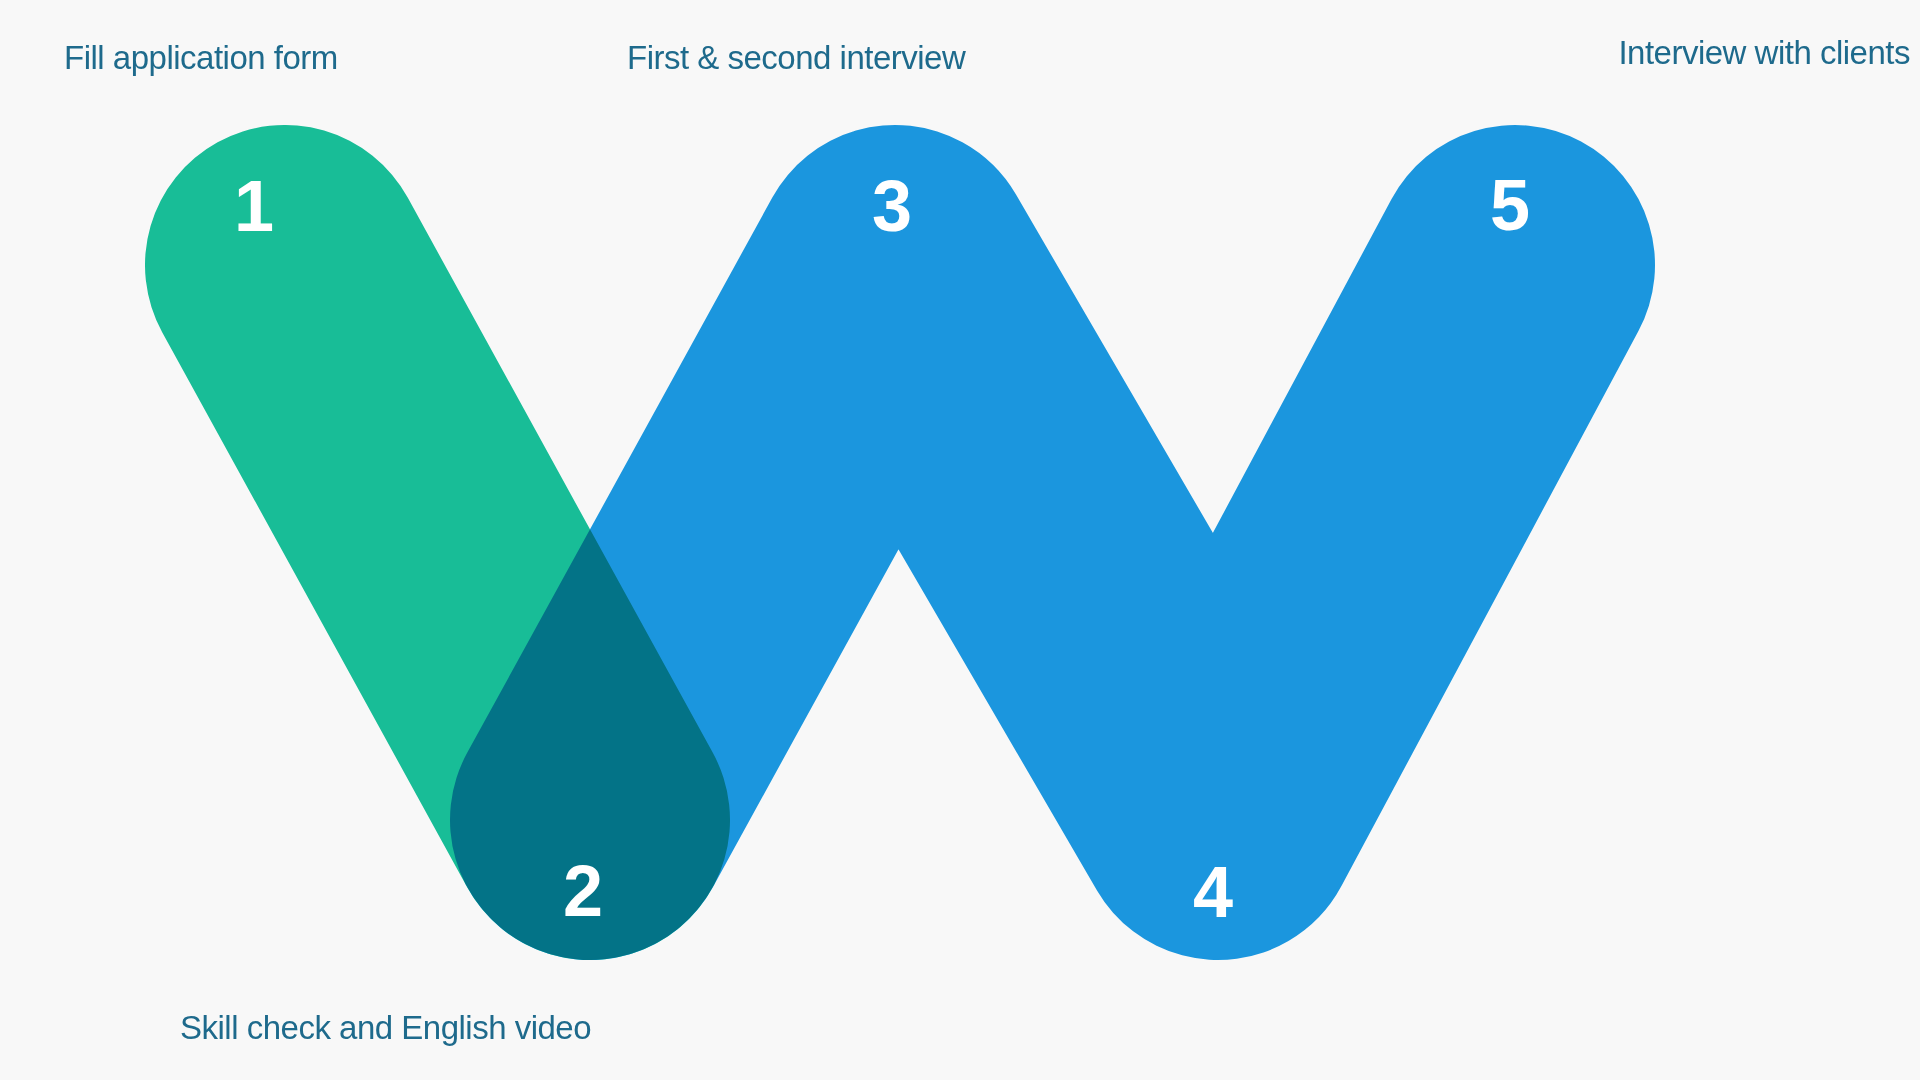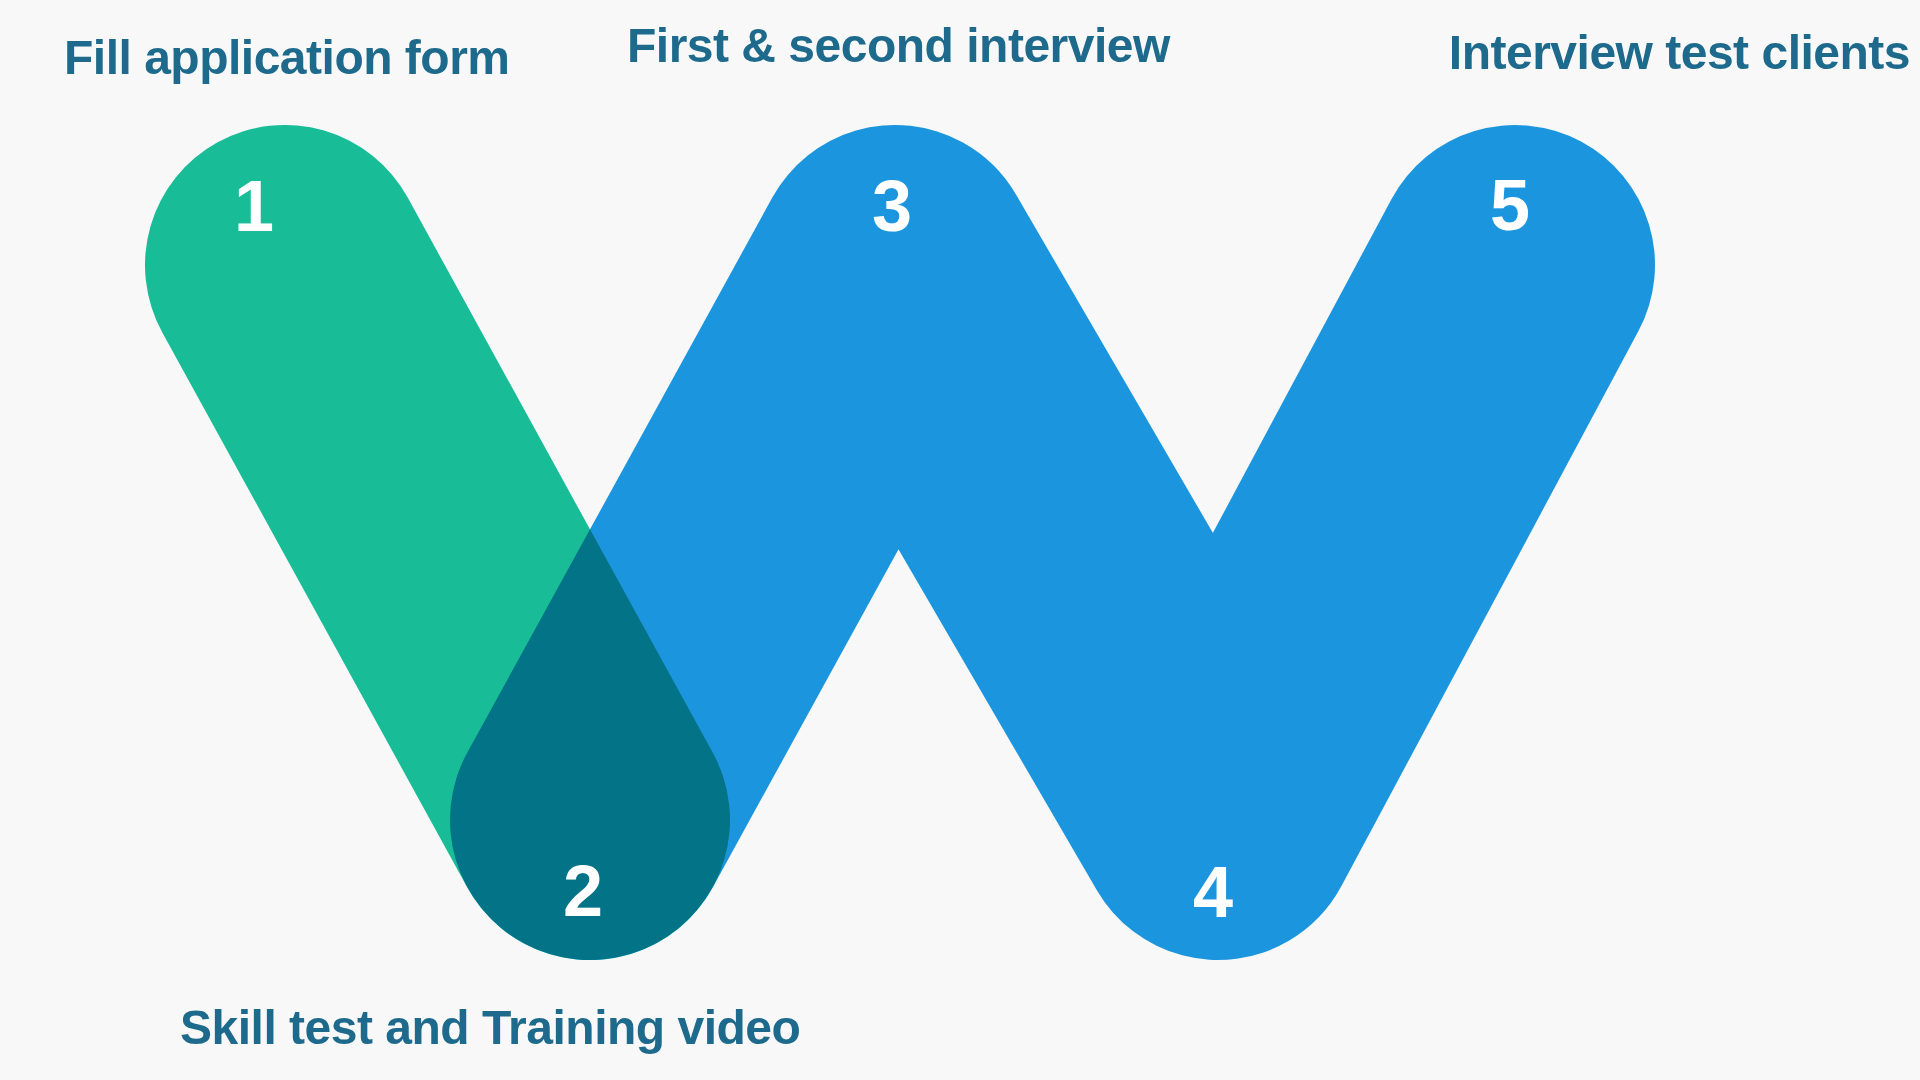--- a/index.html
+++ b/index.html
@@ -33,23 +33,23 @@
   .w-green {
     fill: none;
     stroke: var(--green, #18C39B);
     stroke-width: 280;
     stroke-linecap: round;
     mix-blend-mode: multiply;
   }
   .step-label {
     position: absolute;
     color: var(--label_text, #1C6A8D);
-    font-size: 48px;
+    font-size: 33px;
     line-height: 56px;
-    font-weight: 700;
+    font-weight: 400;
     letter-spacing: -0.5px;
     white-space: nowrap;
   }
   .step-label.right-aligned {
     text-align: right;
     line-height: 58px;
   }
   .step-number {
     position: absolute;
     transform: translate(-50%, -50%);
@@ -71,22 +71,22 @@
   </svg>
 
   <div class="step-number" style="left:254px; top:206px;">1</div>
   <div class="step-number" style="left:583px; top:891px;">2</div>
   <div class="step-number" style="left:892px; top:206px;">3</div>
   <div class="step-number" style="left:1213px; top:892px;">4</div>
   <div class="step-number" style="left:1510px; top:205px;">5</div>
 
   <div class="step-label" style="left:64px; top:30px;">Fill application form</div>
 
-  <div class="step-label" style="left:627px; top:18px;">First &amp; second interview</div>
+  <div class="step-label" style="left:627px; top:30px;">First &amp; second interview</div>
 
   <div class="step-label right-aligned" style="right:10px; top:24px;">
-    <div>Interview test clients</div>
+    <div>Interview with clients</div>
   </div>
 
-  <div class="step-label" style="left:180px; top:1000px;">Skill test and Training video</div>
+  <div class="step-label" style="left:180px; top:1000px;">Skill check and English video</div>
 
 
 </div>
 
 </body></html>

